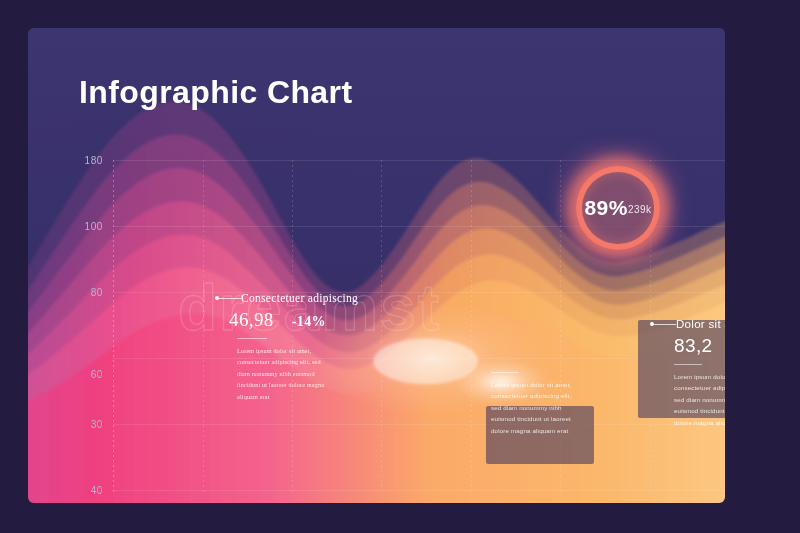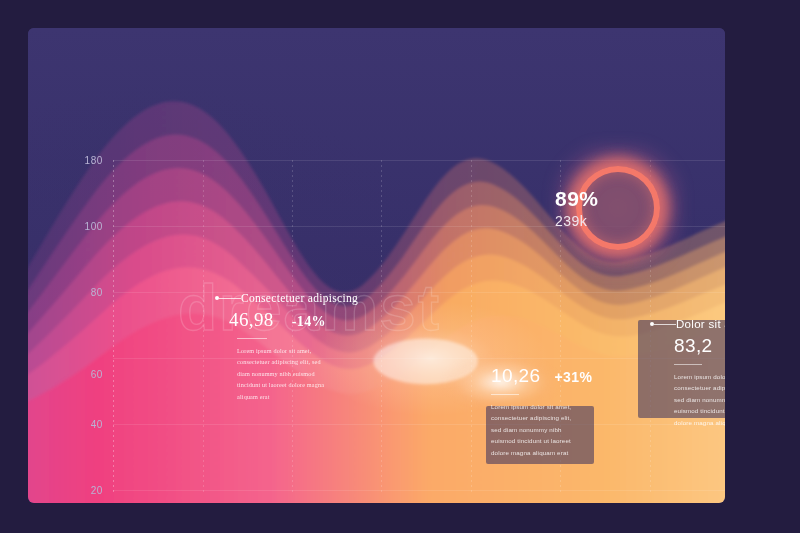--- a/index.html
+++ b/index.html
@@ -96,25 +96,25 @@
   .ring {
     position:absolute; left:50%; top:50%; width:84px; height:84px;
     margin:-42px 0 0 -42px; border-radius:50%;
     border:6px solid rgba(255,125,105,0.92);
     box-shadow:0 0 16px 5px rgba(255,120,105,0.55),
                inset 0 0 12px 2px rgba(255,130,110,0.35);
     background:rgba(72,58,110,0.55);
   }
   #badge-text {
     position:absolute; inset:0; z-index:3;
-    display:flex; flex-direction:column; align-items:flex-start; justify-content:center;
+    display:flex; align-items:center; justify-content:center;
     color:#fff;
   }
   #badge-pct { font-size:21px; font-weight:bold; letter-spacing:0.5px; }
-  #badge-sub { font-size:14px; color:#efe6ef; margin-top:2px; letter-spacing:0.5px; }
+  #badge-sub { font-size:10px; color:#efe6ef; margin-top:2px; letter-spacing:0.5px; }
 
   
   .callout { position:absolute; z-index:25; color:#fff; }
   .callout .lead { display:flex; align-items:center; gap:0; margin-bottom:5px; }
   .dot { width:4px; height:4px; border-radius:50%; background:#fff; flex:none; }
   .leadline { height:1px; background:rgba(255,255,255,0.75); flex:none; }
   .c-title { font-size:11.5px; color:#ffffff; letter-spacing:0.3px; white-space:nowrap; }
   .c-row { display:flex; align-items:baseline; }
   .c-value { font-size:19px; font-weight:500; letter-spacing:0.4px; }
   .c-delta { font-size:14px; font-weight:bold; letter-spacing:0.4px; }
@@ -270,22 +270,22 @@
       <div class="hgrid" style="top:66px"></div>
       <div class="hgrid" style="top:132px"></div>
       <div class="hgrid" style="top:198px"></div>
       <div class="hgrid" style="top:264px"></div>
       <div class="hgrid" style="top:330px"></div>
 
       <div class="ylab" style="top:0px">180</div>
       <div class="ylab" style="top:66px">100</div>
       <div class="ylab" style="top:132px">80</div>
       <div class="ylab" style="top:214px">60</div>
-      <div class="ylab" style="top:264px">40</div>
-      <div class="ylab" style="top:330px">20</div>
+      <div class="ylab" style="top:264px">30</div>
+      <div class="ylab" style="top:330px">40</div>
 
       <div class="vgrid" style="left:90px"></div>
       <div class="vgrid" style="left:179px"></div>
       <div class="vgrid" style="left:268px"></div>
       <div class="vgrid" style="left:358px"></div>
       <div class="vgrid" style="left:447px"></div>
       <div class="vgrid" style="left:537px"></div>
 
     </div>
 
@@ -313,37 +313,34 @@
       </div>
       <div class="c-row">
         <span class="c-value">46,98</span>
         <span class="c-delta">-14%</span>
       </div>
       <div class="c-rule"></div>
       <div class="c-body">Lorem ipsum dolor sit amet, consectetuer adipiscing elit, sed diam nonummy nibh euismod tincidunt ut laoreet dolore magna aliquam erat</div>
     </div>
 
     <div class="callout" id="callout-2">
-      <div class="c-row">
-        <span class="c-value">10,26</span>
-        <span class="c-delta">+31%</span>
-      </div>
       <div class="c-rule"></div>
       <div class="c-body">Lorem ipsum dolor sit amet, consectetuer adipiscing elit, sed diam nonummy nibh euismod tincidunt ut laoreet dolore magna aliquam erat</div>
     </div>
 
     <div class="callout" id="callout-3">
       <div class="lead">
         <span class="dot"></span>
         <span class="leadline"></span>
         <span class="c-title">Dolor sit amet</span>
       </div>
       <div class="c-row">
         <span class="c-value">83,2</span>
 
       </div>
       <div class="c-rule"></div>
       <div class="c-body">Lorem ipsum dolor sit amet, consectetuer adipiscing elit, sed diam nonummy nibh euismod tincidunt ut laoreet dolore magna aliquam erat</div>
     </div>
 
+    <div id="title">Infographic Chart</div>
   </div>
 
 </div>
 
 </body></html>

